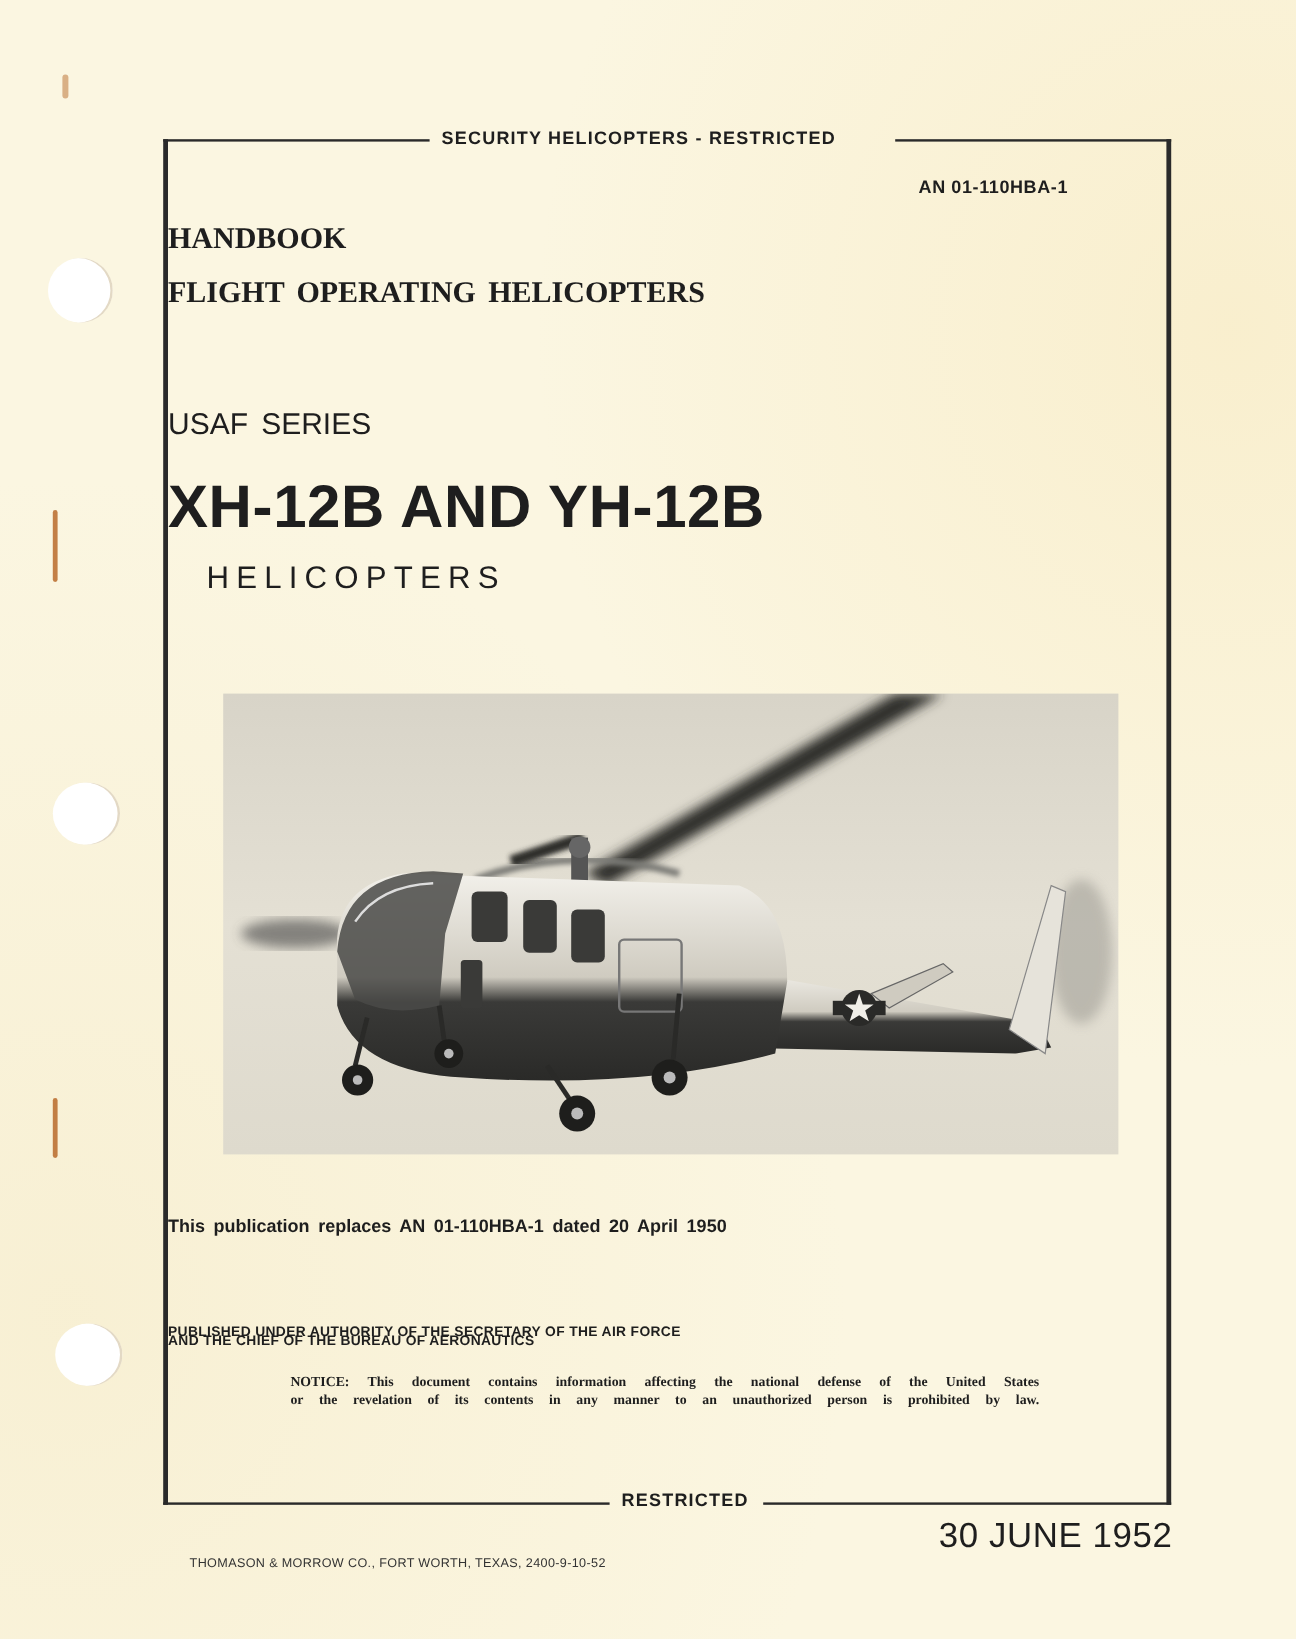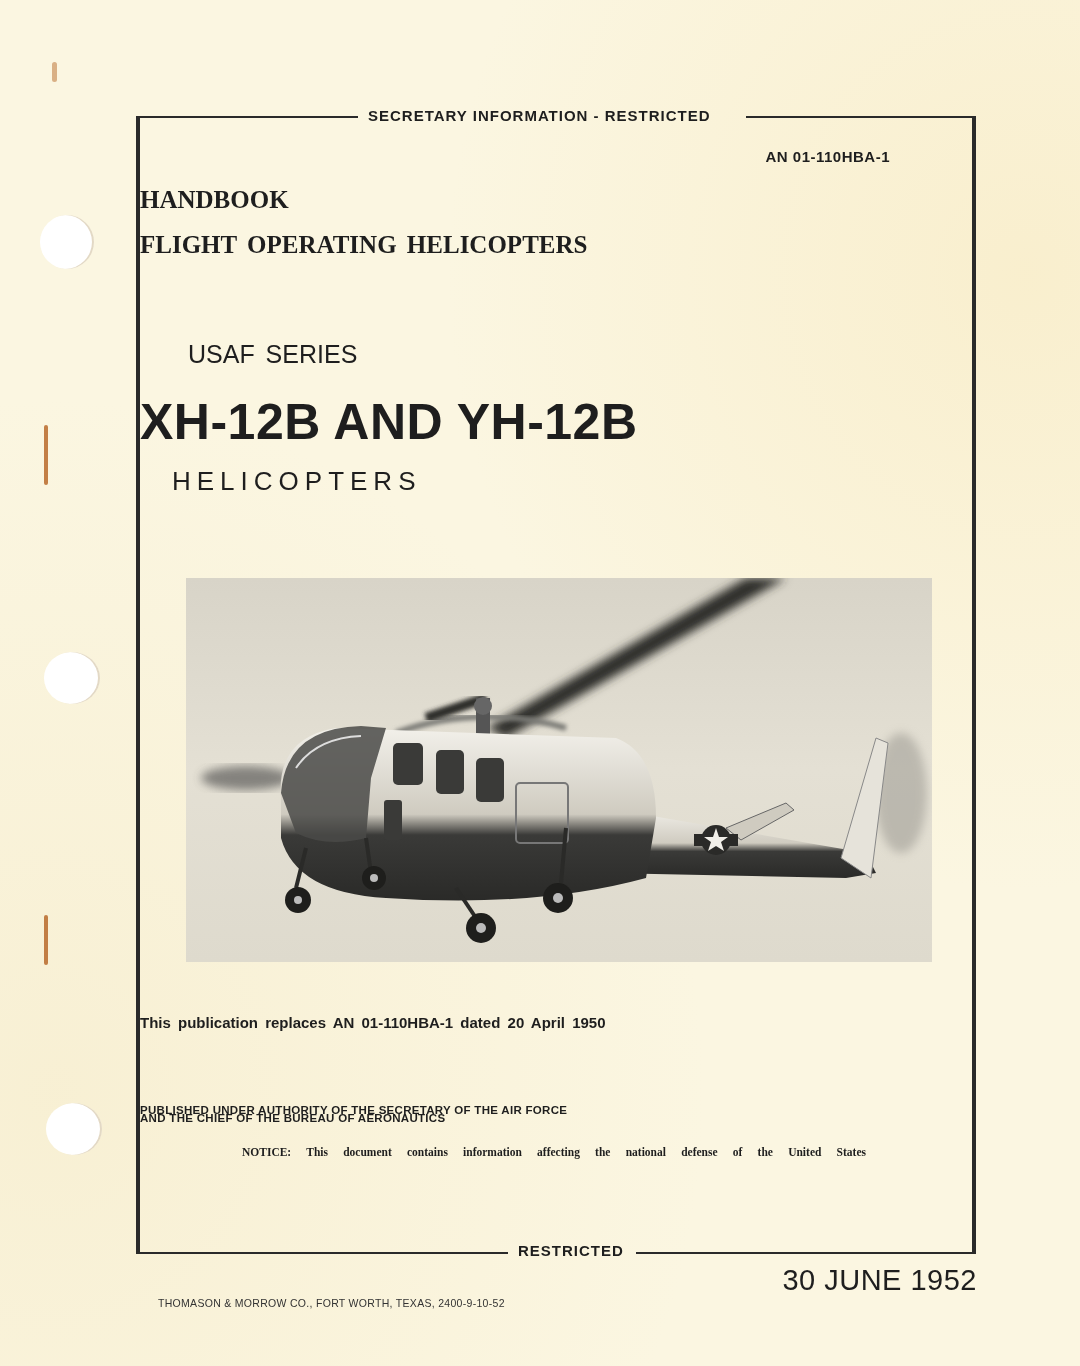--- a/index.html
+++ b/index.html
@@ -39,21 +39,21 @@
       background: transparent; white-space: nowrap;
     }
 
     .center { position: absolute; left: 140px; width: 840px; text-align: left; }
     .doc-number {
       position: absolute; right: 190px; top: 148px;
       font-weight: bold; font-size: 15px; letter-spacing: 0.5px;
     }
     .handbook { top: 186px; font-family: "Liberation Serif", serif; font-weight: bold; font-size: 25px; }
     .foi { top: 231px; font-family: "Liberation Serif", serif; font-weight: bold; font-size: 25px; word-spacing: 4px; }
-    .series { top: 340px; font-size: 25px; word-spacing: 4px; margin-left: 48px; }
+    .series { top: 340px; font-size: 25px; word-spacing: 4px; }
     .model { top: 393px; font-weight: bold; font-size: 50px; letter-spacing: 0.5px; }
     .helis { top: 466px; font-size: 26px; letter-spacing: 6px; padding-left: 32px; }
 
     .photo {
       position: absolute; left: 186px; top: 578px; width: 746px; height: 384px;
       background: linear-gradient(180deg, #d8d4c8 0%, #e4e0d4 50%, #dedacd 100%);
       overflow: hidden;
     }
     .photo svg { width: 100%; height: 100%; display: block; }
 
@@ -86,21 +86,21 @@
 <div class="hole" style="left:44px; top:652px; width:56px; height:52px;"></div>
 <div class="hole" style="left:46px; top:1103px; width:56px; height:52px;"></div>
 
 <div class="stain" style="left:44px; top:425px; width:4px; height:60px;"></div>
 <div class="stain" style="left:44px; top:915px; width:4px; height:50px;"></div>
 <div class="stain" style="left:52px; top:62px; width:5px; height:20px; opacity:0.5;"></div>
 
 <div class="frame"></div>
 <div class="rule" style="left:136px; top:116px; width:222px;"></div>
 <div class="rule" style="left:746px; top:116px; width:230px;"></div>
-<div class="rule-label" style="left:368px; top:107px;">SECRETARY INFORMATION - RESTRICTED</div>
+<div class="rule-label" style="left:368px; top:107px;">SECURITY HELICOPTERS - RESTRICTED</div>
 
 <div class="rule" style="left:136px; top:1252px; width:372px;"></div>
 <div class="rule" style="left:636px; top:1252px; width:340px;"></div>
 <div class="rule-label" style="left:518px; top:1242px;">RESTRICTED</div>
 
 <div class="doc-number">AN 01-110HBA-1</div>
 
 <div class="center handbook">HANDBOOK</div>
 <div class="center foi">FLIGHT OPERATING HELICOPTERS</div>
 <div class="center series">USAF SERIES</div>
@@ -177,16 +177,17 @@
   </svg>
 </div>
 
 <div class="center replaces">This publication replaces AN 01-110HBA-1 dated 20 April 1950</div>
 
 <div class="center authority auth1">PUBLISHED UNDER AUTHORITY OF THE SECRETARY OF THE AIR FORCE</div>
 <div class="center authority auth2">AND THE CHIEF OF THE BUREAU OF AERONAUTICS</div>
 
 <div class="notice">
   <div>NOTICE: This document contains information affecting the national defense of the United States</div>
+  <div>or the revelation of its contents in any manner to an unauthorized person is prohibited by law.</div>
 </div>
 
 <div class="pub-date">30 JUNE 1952</div>
 <div class="printer">THOMASON &amp; MORROW CO., FORT WORTH, TEXAS, 2400-9-10-52</div>
 
 </body></html>

